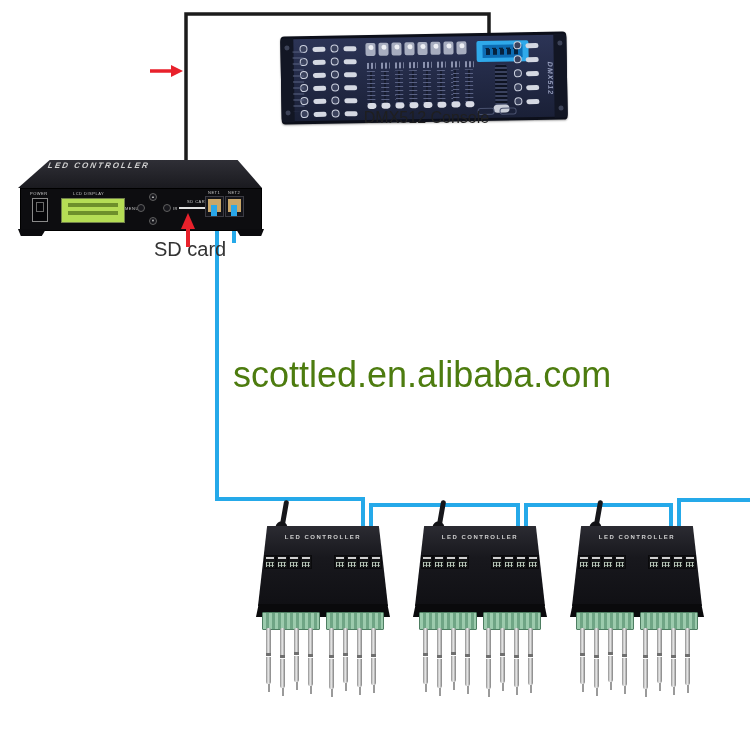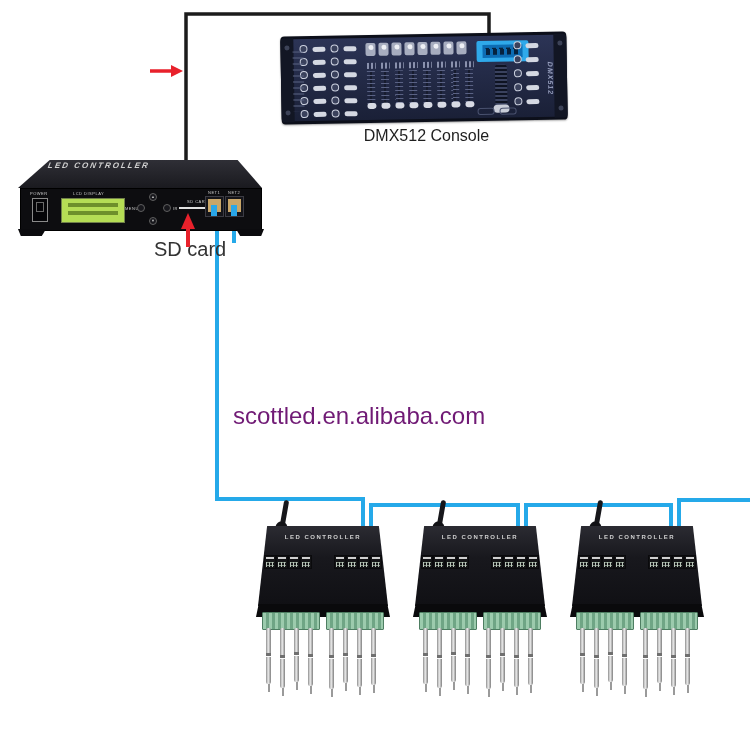--- a/index.html
+++ b/index.html
@@ -4,23 +4,23 @@
 <style>
   html,body{margin:0;padding:0;background:#fff;}
   .canvas{position:relative;width:750px;height:750px;background:#ffffff;overflow:hidden;
           font-family:"Liberation Sans",sans-serif;}
   .abs{position:absolute;}
   svg.wire-layer{position:absolute;left:0;top:0;z-index:1;}
   svg.arrow-layer{position:absolute;left:0;top:0;z-index:5;}
 
   
   .contain-label{left:70px;top:55px;z-index:4;font-size:15px;line-height:19px;color:#222;font-weight:400;}
-  .console-caption{left:344px;top:127px;width:165px;text-align:center;font-size:16px;color:#1f1f1f;z-index:4;}
+  .console-caption{left:344px;top:109px;width:165px;text-align:center;font-size:16px;color:#1f1f1f;z-index:4;}
   .sd-label{left:154px;top:238px;font-size:20px;color:#333;z-index:4;}
-  .watermark{left:233px;top:354px;font-size:24px;color:#701a75;letter-spacing:0px;z-index:2;margin-top:48px;}
+  .watermark{left:233px;top:354px;font-size:36px;color:#4d7c0f;letter-spacing:0px;z-index:2;}
 
   
   .console{left:281px;top:34px;width:286px;height:88px;z-index:3;background:#0c0f1a;border-radius:4px;
            transform:rotate(-1deg);box-shadow:0 1px 2px rgba(0,0,0,.35);}
   .c-ear{position:absolute;top:2px;bottom:2px;width:13px;background:#121624;z-index:1;}
   .c-ear.left{left:0;border-radius:4px 0 0 4px;}
   .c-ear.right{right:0;border-radius:0 4px 4px 0;}
   .c-hole{position:absolute;left:4px;width:5px;height:5px;border-radius:50%;background:#3c4257;}
   .c-hole.t{top:7px;} .c-hole.b{bottom:7px;}
   .c-panel{position:absolute;left:11px;right:11px;top:3px;bottom:3px;border-radius:2px;

